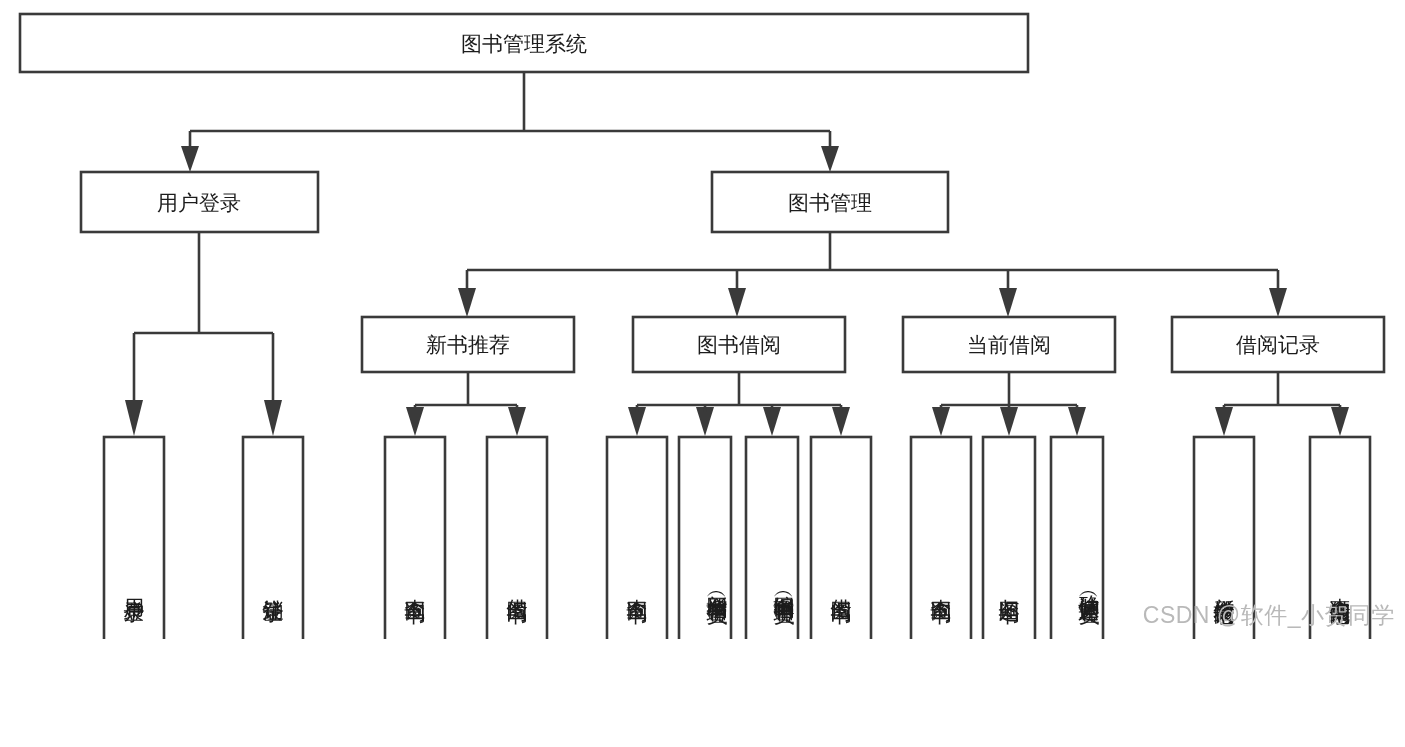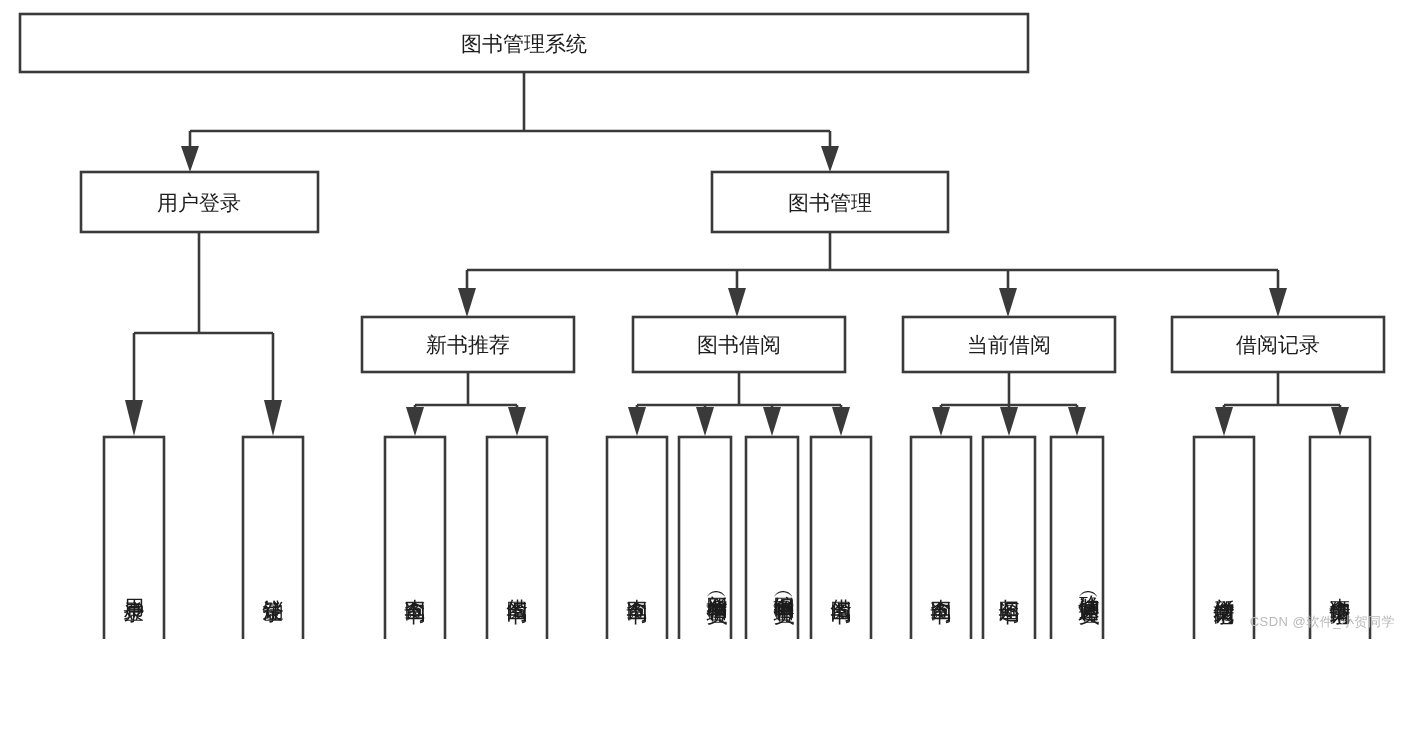--- a/index.html
+++ b/index.html
@@ -60,21 +60,21 @@
     color: #1c1c1c;
     letter-spacing: 1.5px;
     pointer-events: none;
     text-align: center;
   }
   #watermark {
     position: absolute;
     right: 10px;
     bottom: 8px;
     font-family: "Liberation Sans", "DejaVu Sans", sans-serif;
-    font-size: 13px;
+    font-size: 23px;
     color: #b9b9b9;
     letter-spacing: 0.5px;
     white-space: nowrap;
   }
 </style>
 </head>
 <body>
 
 <div id="diagram-root">
 

